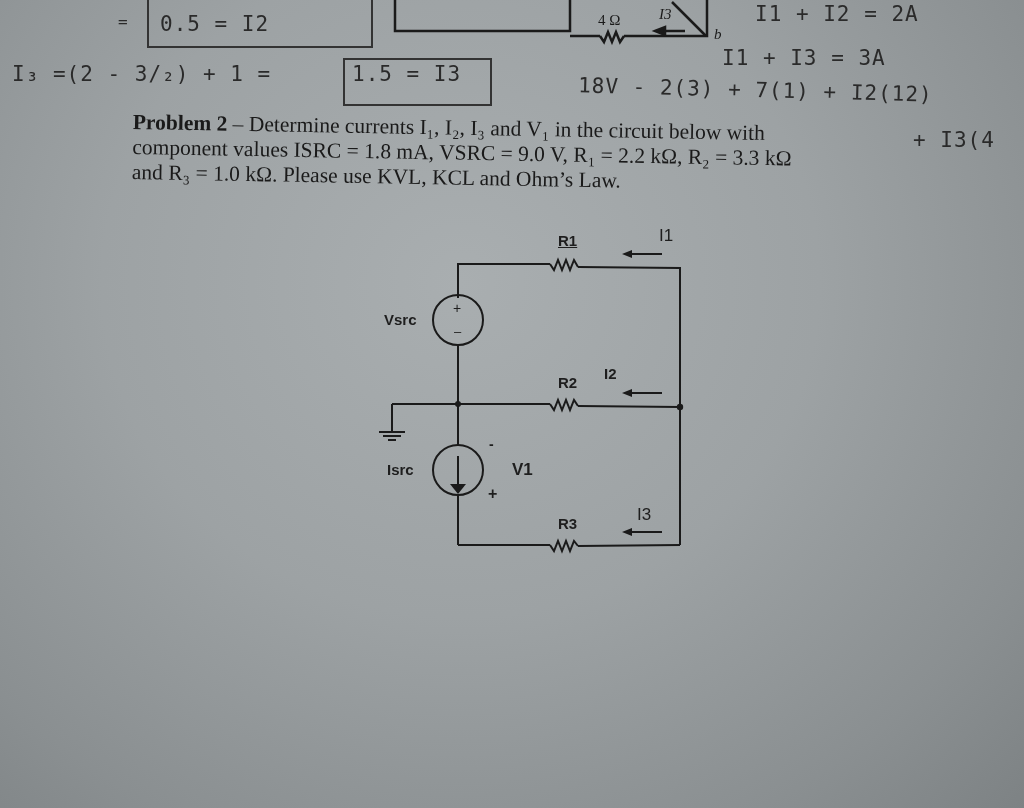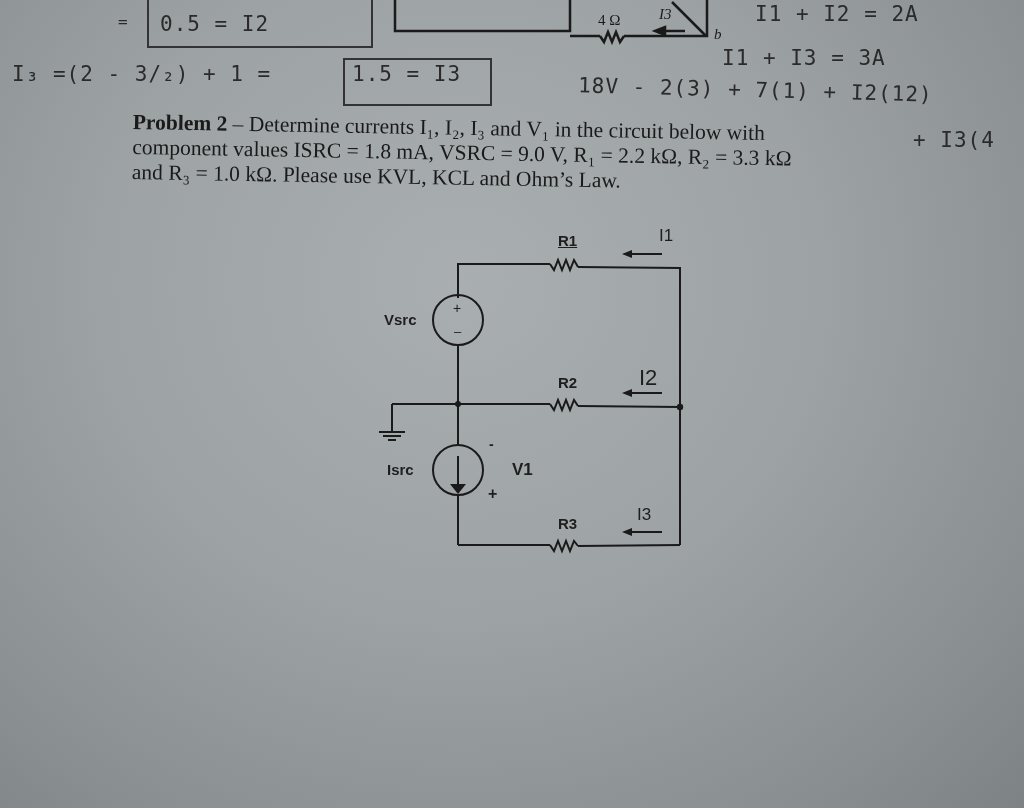--- a/index.html
+++ b/index.html
@@ -105,21 +105,21 @@
       <circle cx="680" cy="407" r="3.2"></circle>
     </g>
   </svg>
 
   <div class="circuit-label" style="left:558px; top:232px;text-decoration:underline;">R1</div>
   <div class="circuit-label" style="left:637px; top:226px; font-size:17px; font-weight:normal;margin-left:22px;">I1</div>
   <div class="circuit-label" style="left:384px; top:311px;">Vsrc</div>
   <div class="circuit-label" style="left:453px; top:300px; font-size:14px; font-weight:normal;">+</div>
   <div class="circuit-label" style="left:454px; top:324px; font-size:13px; font-weight:normal;">–</div>
   <div class="circuit-label" style="left:558px; top:374px;">R2</div>
-  <div class="circuit-label" style="left:639px; top:365px; font-size:22px; font-weight:normal;">I2</div>
+  <div class="circuit-label" style="left:604px; top:365px; font-size:15px; font-weight:bold;">I2</div>
   <div class="circuit-label" style="left:489px; top:436px; font-size:14px;">-</div>
   <div class="circuit-label" style="left:512px; top:460px; font-size:17px;">V1</div>
   <div class="circuit-label" style="left:387px; top:461px;">Isrc</div>
   <div class="circuit-label" style="left:488px; top:485px; font-size:16px;">+</div>
   <div class="circuit-label" style="left:558px; top:515px;text-align:center;">R3</div>
   <div class="circuit-label" style="left:637px; top:505px; font-size:17px; font-weight:normal;">I3</div>
 
 </div>
 
 </body></html>

